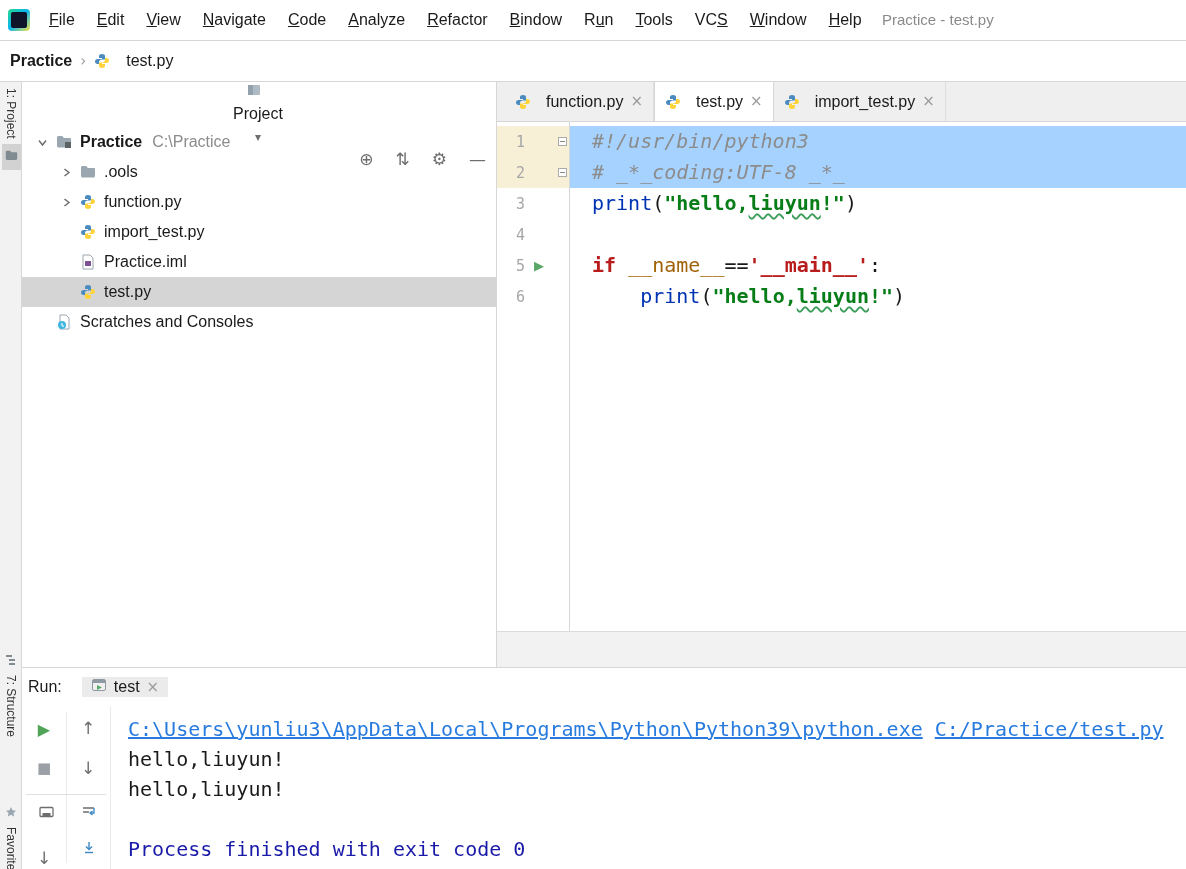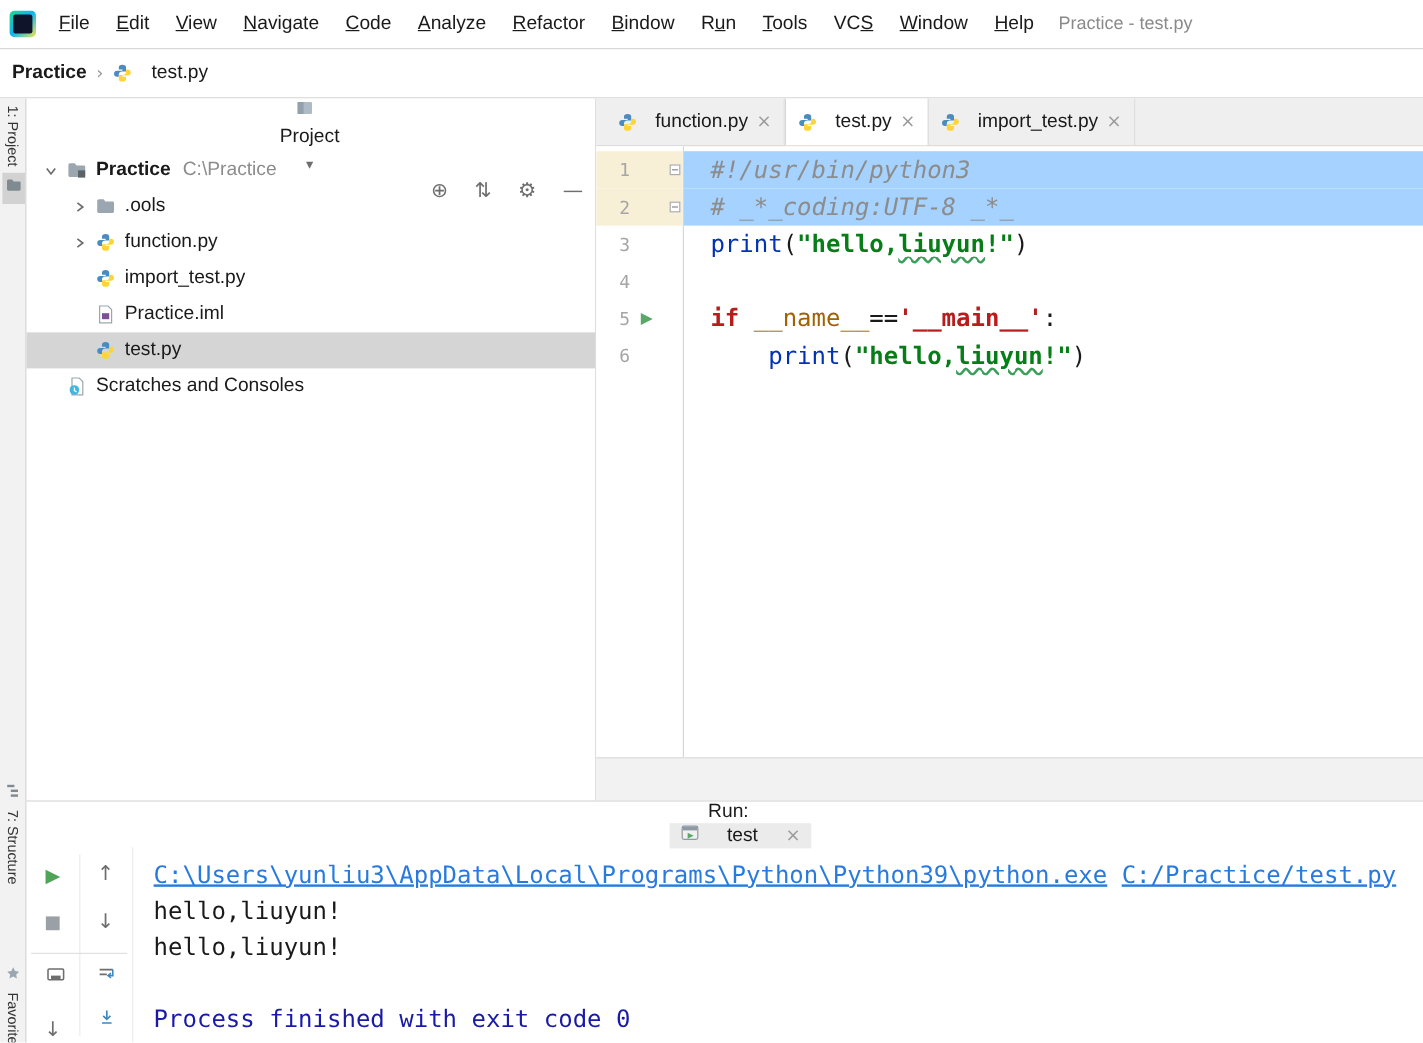--- a/index.html
+++ b/index.html
@@ -87,22 +87,22 @@
   .tok-fn { color:#0033B3; }
   .tok-dunder { color:#a16207; }
   .tok-str { color:#067D17; font-weight:bold; }
   .tok-typo { text-decoration:underline; text-decoration-style:wavy;
     text-decoration-color:#3C9E5A; text-underline-offset:3px; }
   .editor-filler { flex:1; background:#F2F2F2; border-top:1px solid #DCDCDC; }
 
   
   .run-panel { height:202px; border-top:1px solid #D7D7D7; background:#fff;
     display:flex; flex-direction:column; }
-  .run-header { height:38px; display:flex; align-items:center; padding-left:6px; font-size:16px;flex-direction:column; }
-  .run-tab { display:flex; align-items:center; gap:23px; margin-left:20px;
+  .run-header { height:38px; display:flex; align-items:center; padding-left:6px; font-size:16px; }
+  .run-tab { display:flex; align-items:center; gap:7px; margin-left:20px;
     background:#EBEBEB; padding:0 9px; }
   .run-body { flex:1; display:flex; overflow:hidden; }
   .run-toolbar { width:89px; flex:0 0 auto; position:relative; border-right:1px solid #EBEBEB; }
   .run-toolbar::before { content:""; position:absolute; left:44px; top:6px; bottom:6px;
     border-left:1px solid #EBEBEB; }
   .tb-icon { position:absolute; width:22px; text-align:center; line-height:1; }
   .tb-sep { position:absolute; left:4px; width:80px; top:88px; border-top:1px solid #E0E0E0; }
   .icon-rerun { left:11px; top:16px; color:#4FA457; font-size:16px; }
   .icon-stop { left:11px; top:55px; color:#9AA0A5; font-size:15px; }
   .icon-monitor { left:14px; top:100px; }

